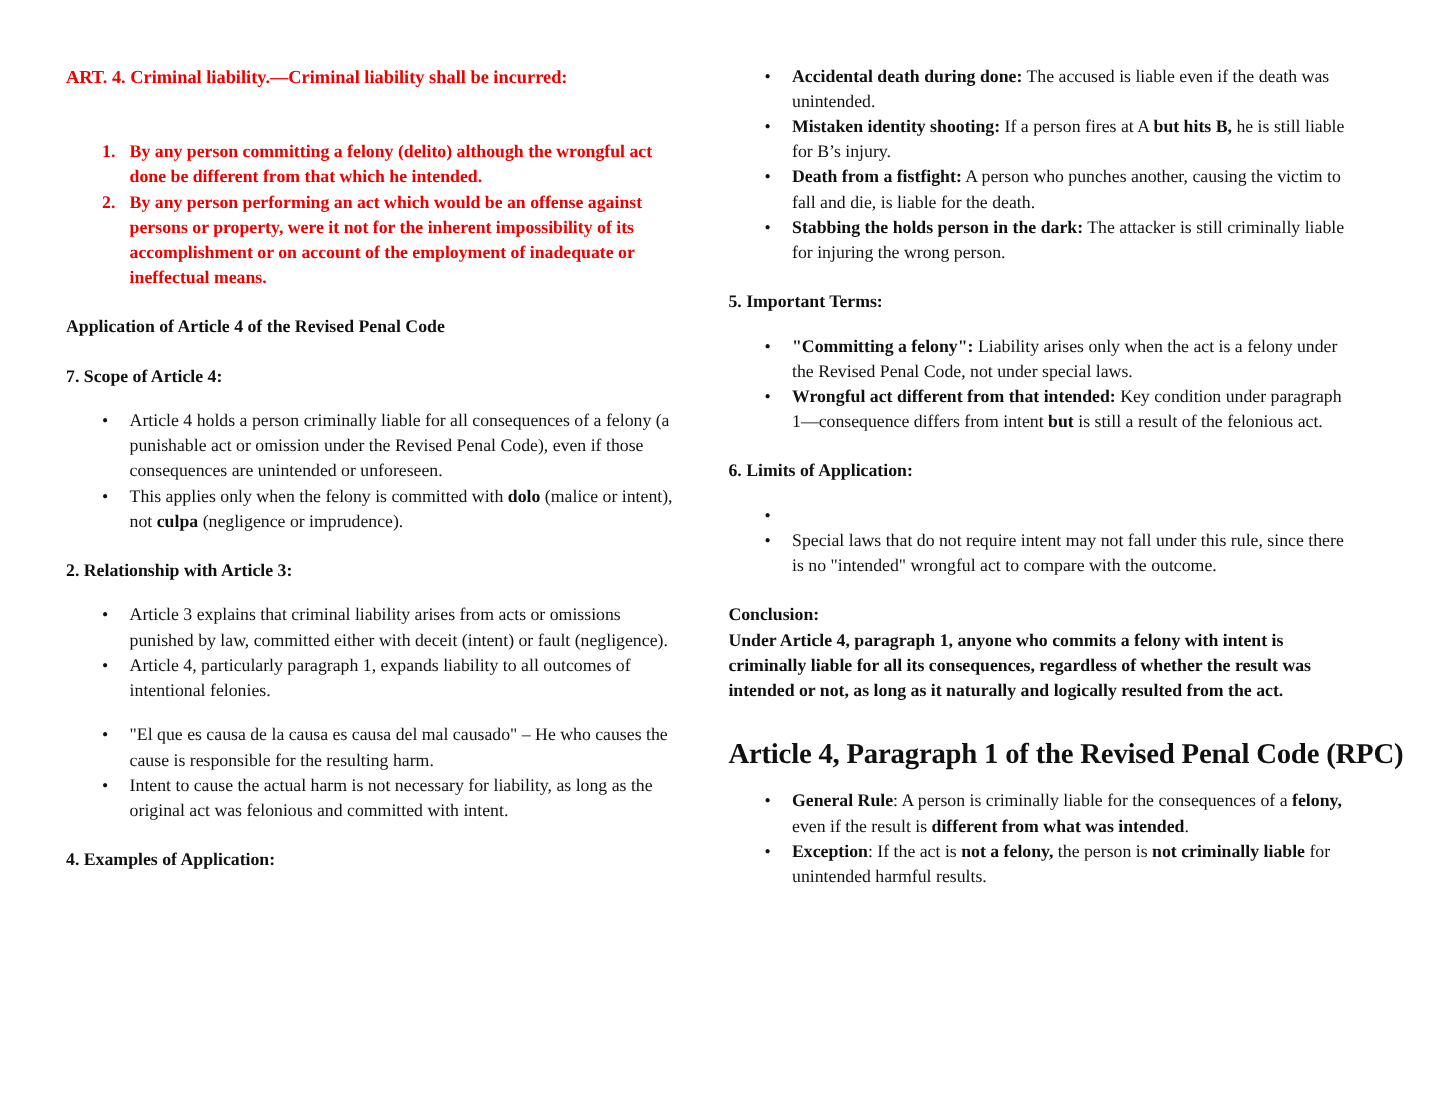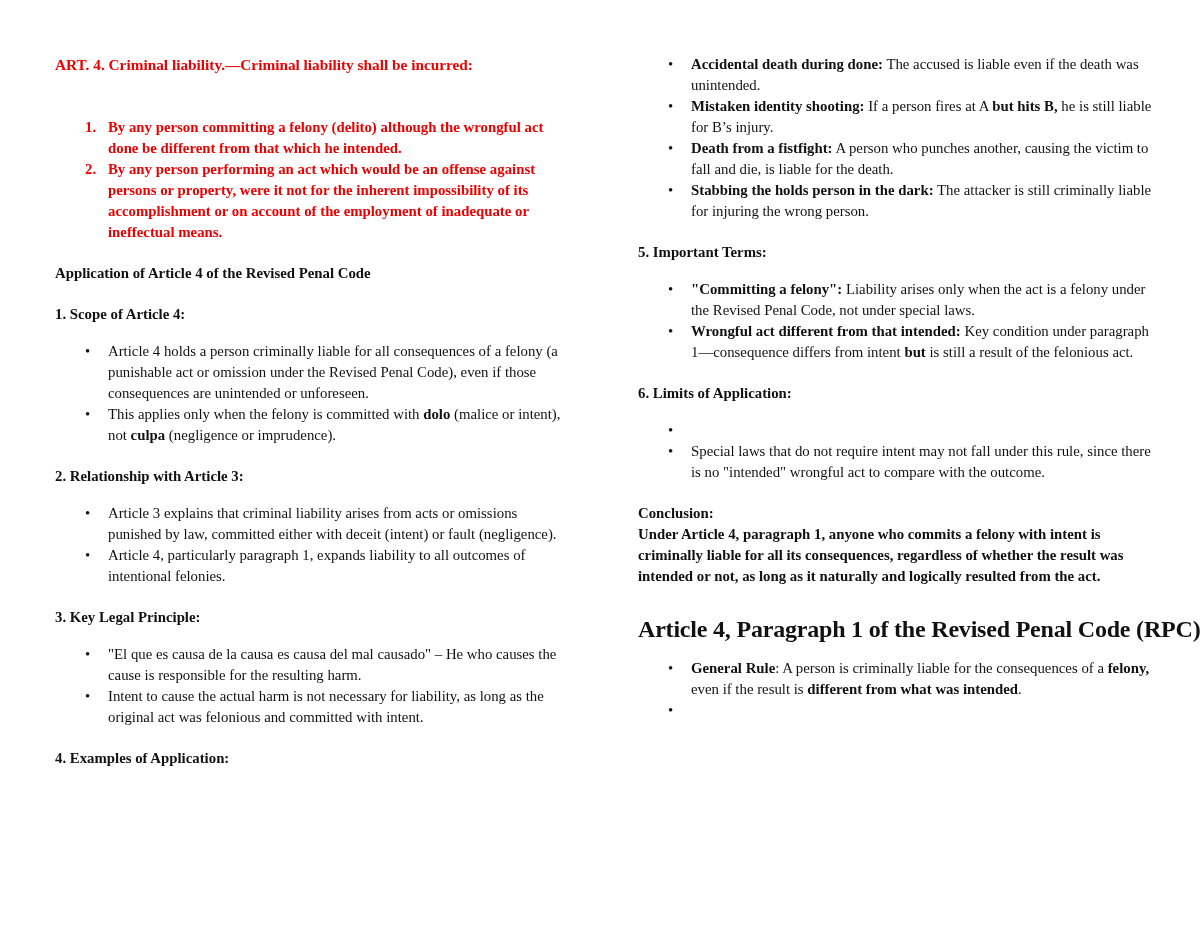--- a/index.html
+++ b/index.html
@@ -8,21 +8,21 @@
     width: 1200px;
     height: 927px;
     box-sizing: border-box;
     background: #ffffff;
     color: #111111;
     font-family: "Liberation Serif", serif;
     font-size: 14.8px;
     line-height: 21px;
     padding: 52px 55px 30px 55px;
     display: flex;
-    gap: 68px;
+    gap: 37px;
     overflow: hidden;
   }
   .column { width: 515px; flex: 0 0 515px; }
 
   .b { font-weight: bold; }
 
   .block { margin: 0; }
   .block-p { margin: 0; }
   .block-h3 {
     font-weight: bold;
@@ -65,21 +65,21 @@
         <div class="li">
           <span class="marker">1.</span>
           <span class="li-text"><span class="b">By any person committing a felony (delito) although the wrongful act done be different from that which he intended.</span></span>
         </div>
         <div class="li">
           <span class="marker">2.</span>
           <span class="li-text"><span class="b">By any person performing an act which would be an offense against persons or property, were it not for the inherent impossibility of its accomplishment or on account of the employment of inadequate or ineffectual means.</span></span>
         </div>
       </div>
       <div class="block block-h3"><span class="b">Application of Article 4 of the Revised Penal Code</span></div>
-      <div class="block block-h3"><span class="b">1. Scope of Article 4:</span></div>
+      <div class="block block-h3"><span class="b">7. Scope of Article 4:</span></div>
       <div class="block list">
         <div class="li">
           <span class="marker">•</span>
           <span class="li-text"><span>Article 4 holds a person criminally liable for all consequences of a felony (a punishable act or omission under the Revised Penal Code), even if those consequences are unintended or unforeseen.</span></span>
         </div>
         <div class="li">
           <span class="marker">•</span>
           <span class="li-text"><span>This applies only when the felony is committed with </span><span class="b">dolo</span><span> (malice or intent), not </span><span class="b">culpa</span><span> (negligence or imprudence).</span></span>
         </div>
       </div>
@@ -87,21 +87,20 @@
       <div class="block list">
         <div class="li">
           <span class="marker">•</span>
           <span class="li-text"><span>Article 3 explains that criminal liability arises from acts or omissions punished by law, committed either with deceit (intent) or fault (negligence).</span></span>
         </div>
         <div class="li">
           <span class="marker">•</span>
           <span class="li-text"><span>Article 4, particularly paragraph 1, expands liability to all outcomes of intentional felonies.</span></span>
         </div>
       </div>
-      <div class="block block-h3"><span class="b">3. Key Legal Principle:</span></div>
       <div class="block list">
         <div class="li">
           <span class="marker">•</span>
           <span class="li-text"><span>"El que es causa de la causa es causa del mal causado" – He who causes the cause is responsible for the resulting harm.</span></span>
         </div>
         <div class="li">
           <span class="marker">•</span>
           <span class="li-text"><span>Intent to cause the actual harm is not necessary for liability, as long as the original act was felonious and committed with intent.</span></span>
         </div>
       </div>
@@ -150,16 +149,17 @@
       <div class="block block-h3 tight"><span class="b">Conclusion:</span></div>
       <div class="block block-p"><span>Under Article 4, paragraph 1, anyone who commits a felony with intent is criminally liable for all its consequences, regardless of whether the result was intended or not, as long as it naturally and logically resulted from the act.</span></div>
       <div class="block block-h2"><span class="b">Article 4, Paragraph 1 of the Revised Penal Code (RPC)</span></div>
       <div class="block list">
         <div class="li">
           <span class="marker">•</span>
           <span class="li-text"><span class="b">General Rule</span><span>: A person is criminally liable for the consequences of a </span><span class="b">felony,</span><span> even if the result is </span><span class="b">different from what was intended</span><span>.</span></span>
         </div>
         <div class="li">
           <span class="marker">•</span>
+          <span class="li-text"><span class="b">Exception</span><span>: If the act is </span><span class="b">not a felony,</span><span> the person is </span><span class="b">not criminally liable</span><span> for unintended harmful results.</span></span>
         </div>
       </div>
     </div>
 </div>
 
 </body></html>

